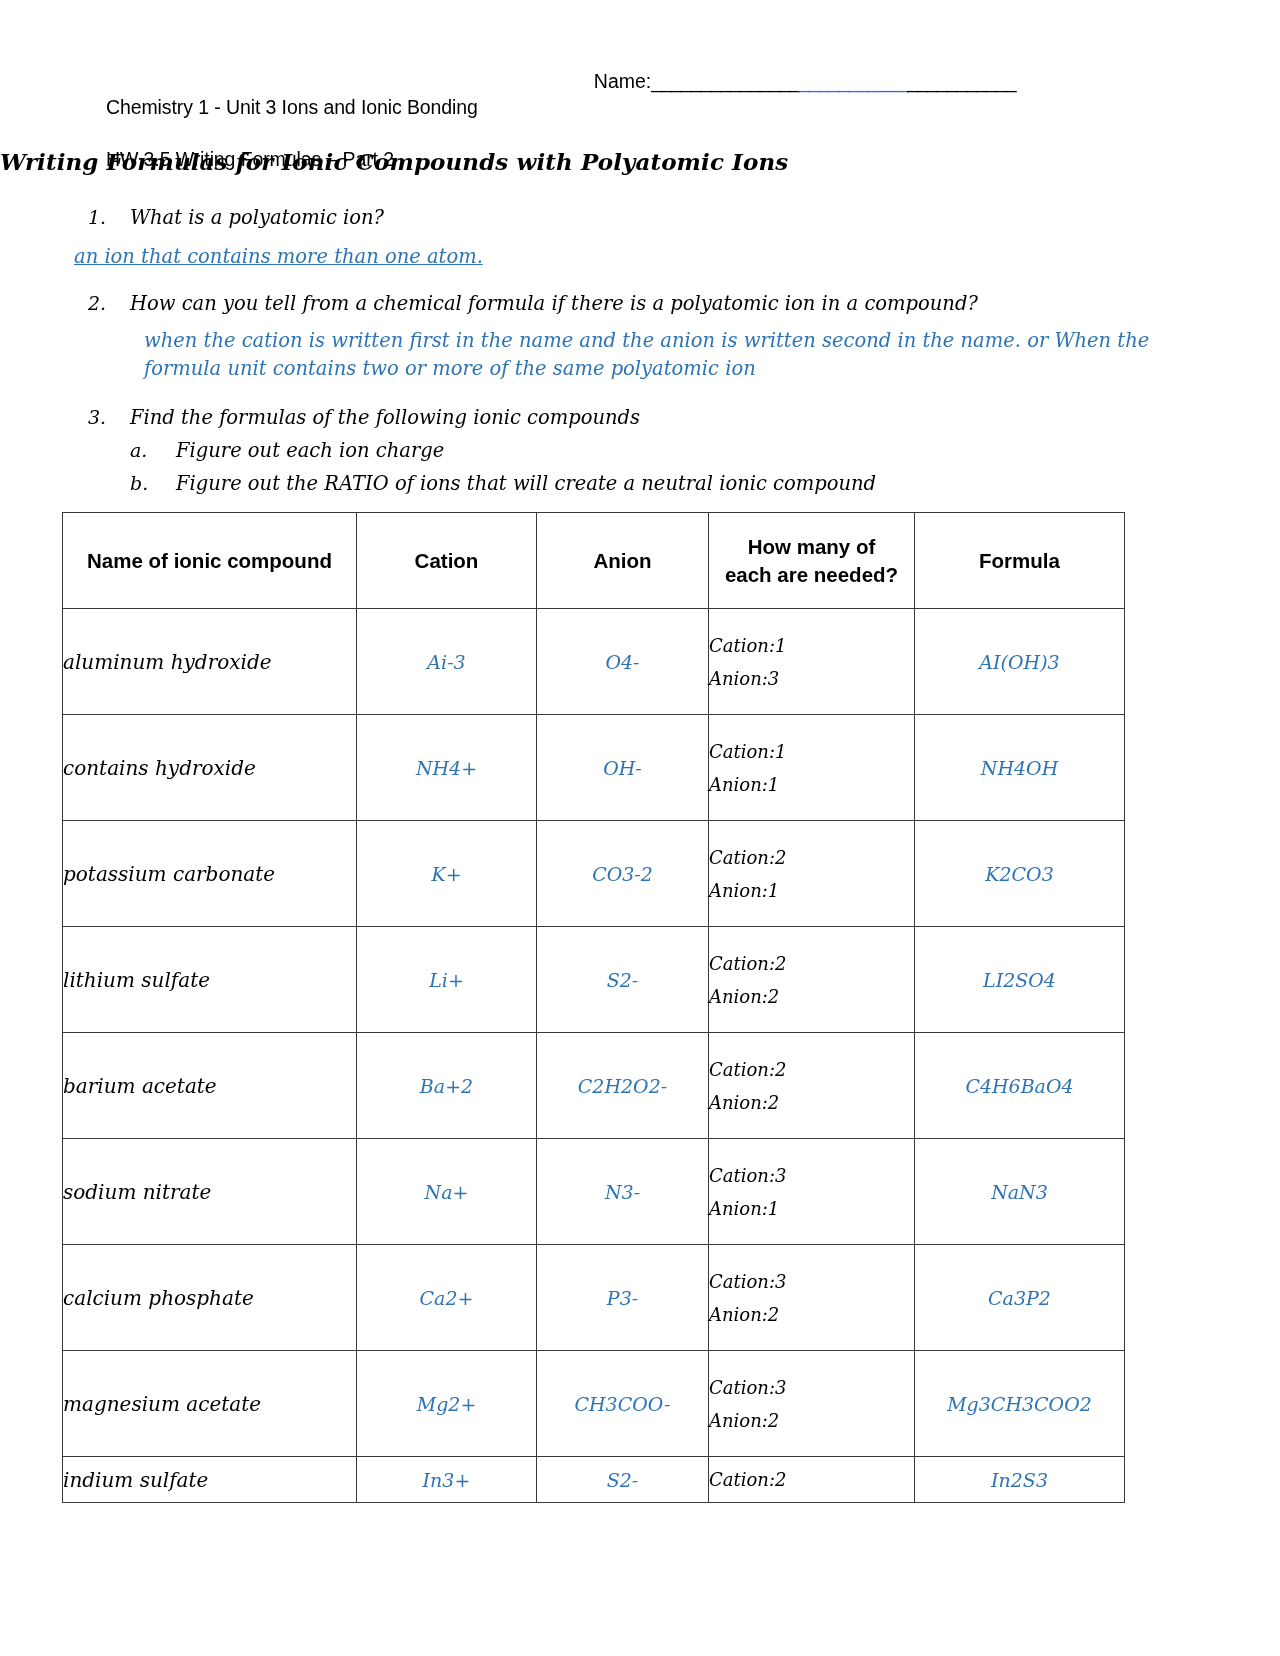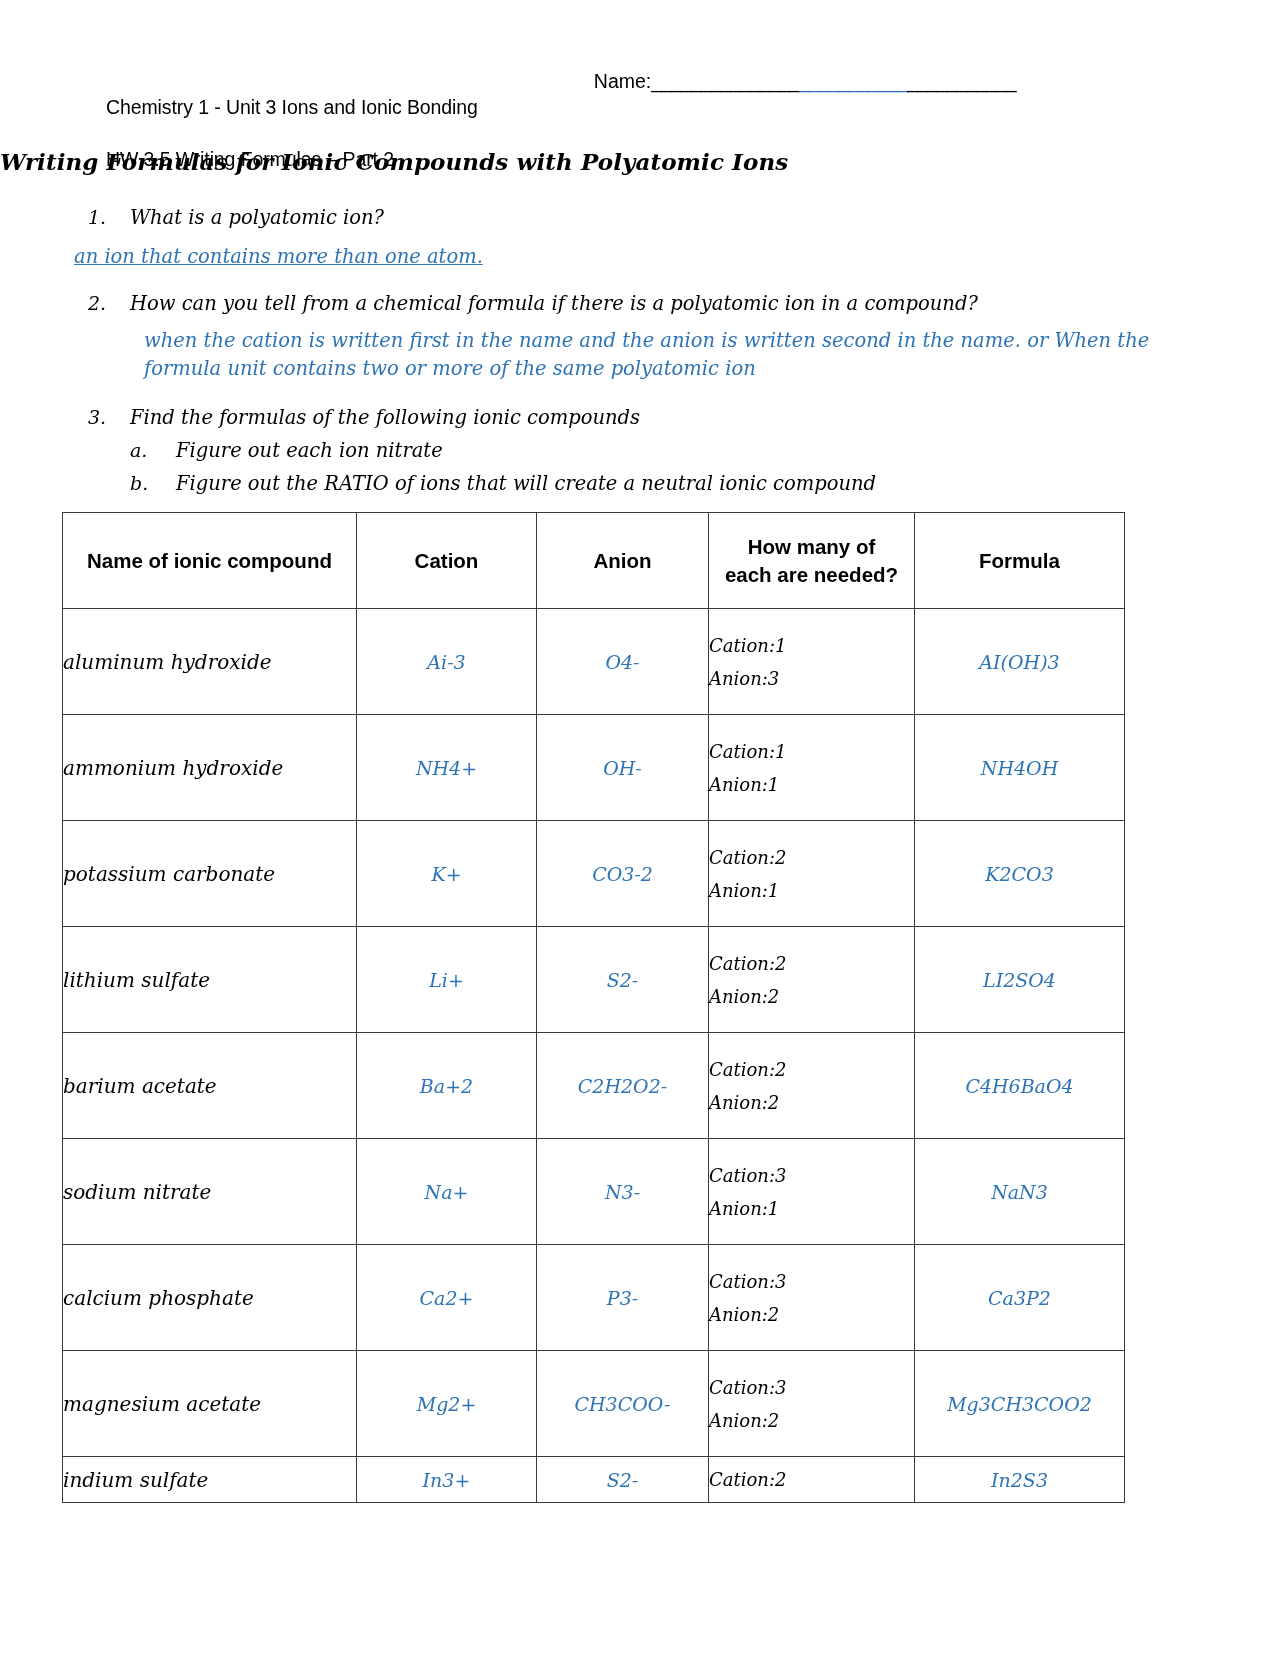--- a/index.html
+++ b/index.html
@@ -190,21 +190,21 @@
   <div class="answer">when the cation is written first in the name and the anion is written second in the name. or When the formula unit contains two or more of the same polyatomic ion</div>
 </div>
 
 <div class="q-block q3">
   <div class="num-row">
     <div class="qnum">3.</div>
     <div class="qtext">Find the formulas of the following ionic compounds</div>
   </div>
   <div class="sub">
     <div class="sublet">a.</div>
-    <div class="subtext">Figure out each ion nitrate</div>
+    <div class="subtext">Figure out each ion charge</div>
   </div>
   <div class="sub">
     <div class="sublet">b.</div>
     <div class="subtext">Figure out the RATIO of ions that will create a neutral ionic compound</div>
   </div>
 </div>
 
 <table class="compound-table">
   <colgroup>
     <col class="col-name">
@@ -230,21 +230,21 @@
         <td class="cell-name">aluminum hydroxide</td>
         <td class="cell-ion">Ai-3</td>
         <td class="cell-ion">O4-</td>
         <td class="cell-howmany">
           <span class="cat-line">Cation:1</span>
           <span class="an-line">Anion:3</span>
         </td>
         <td class="cell-formula">AI(OH)3</td>
       </tr>
       <tr class="data-row">
-        <td class="cell-name">ammonium hydroxide</td>
+        <td class="cell-name">contains hydroxide</td>
         <td class="cell-ion">NH4+</td>
         <td class="cell-ion">OH-</td>
         <td class="cell-howmany">
           <span class="cat-line">Cation:1</span>
           <span class="an-line">Anion:1</span>
         </td>
         <td class="cell-formula">NH4OH</td>
       </tr>
       <tr class="data-row">
         <td class="cell-name">potassium carbonate</td>

